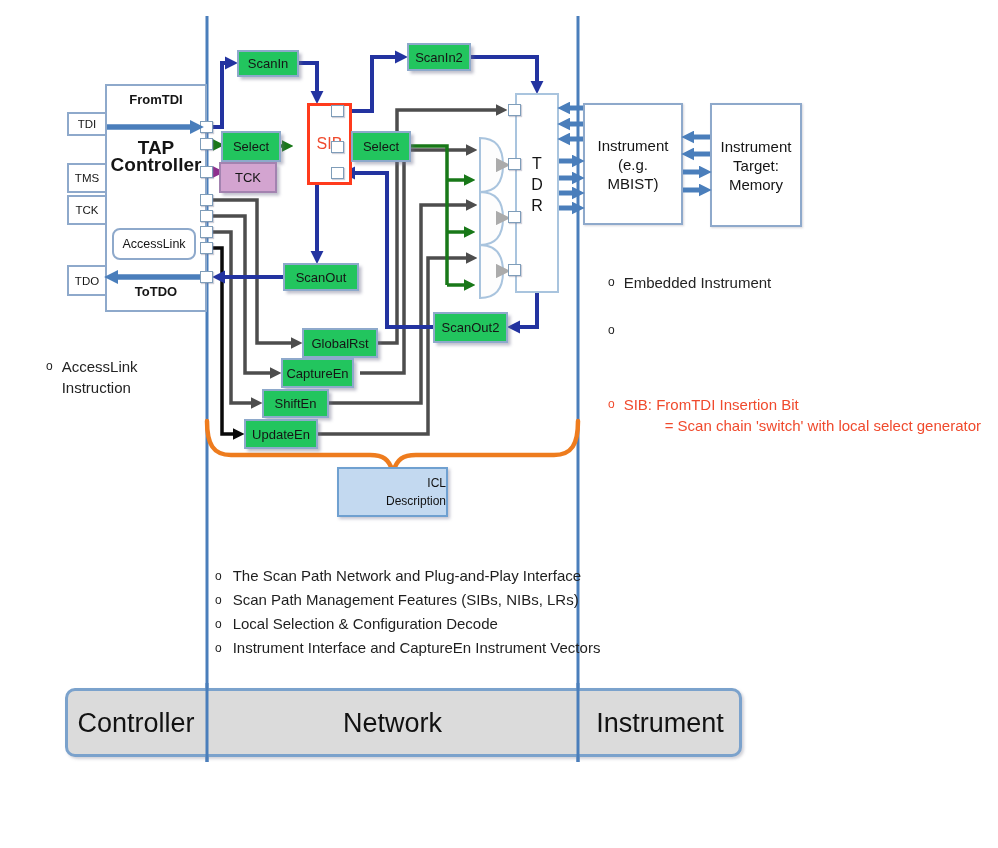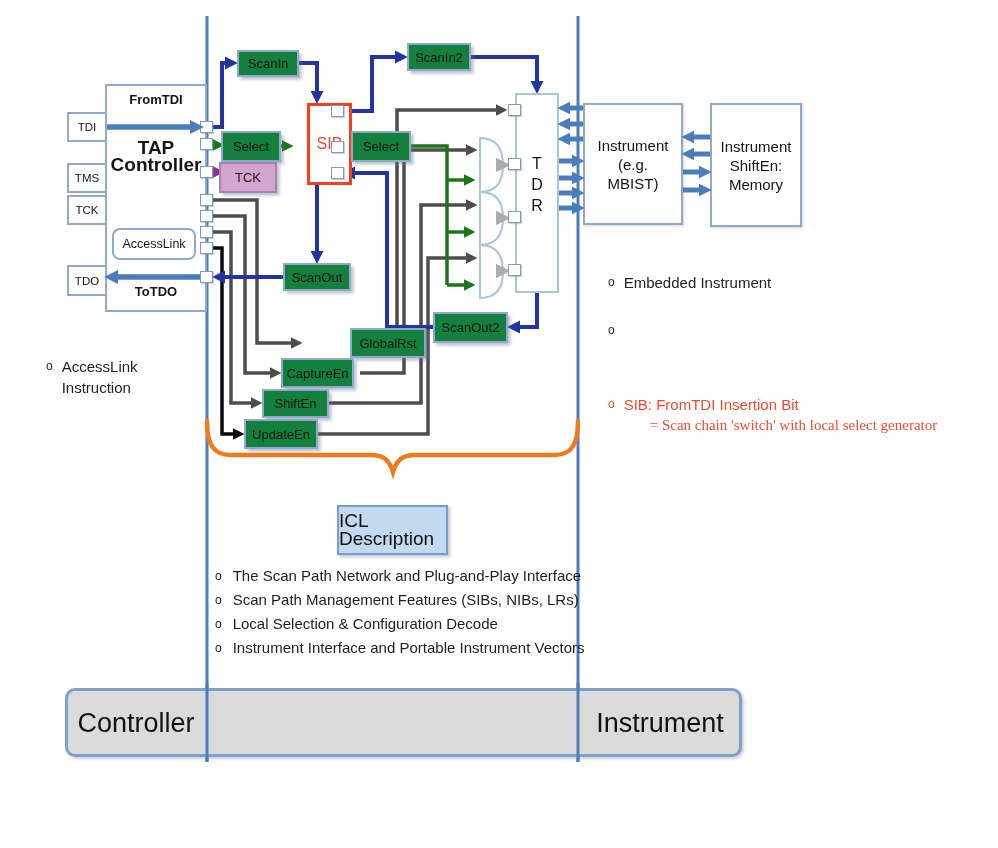--- a/index.html
+++ b/index.html
@@ -1,45 +1,45 @@
 <!DOCTYPE html>
 <html><head>
 <meta charset="utf-8">
 <style>
   html,body{margin:0;padding:0;background:#fff;}
   #canvas{position:relative;width:998px;height:848px;background:#fff;
     font-family:"Liberation Sans",sans-serif;overflow:hidden;}
   svg.layer{position:absolute;left:0;top:0;z-index:1;}
   svg.layer.top{z-index:3;pointer-events:none;}
-  .nbox{position:absolute;z-index:2;background:#15803d;border:2px solid #8EA9CB;
+  .nbox{position:absolute;z-index:2;background:#22c55e;border:2px solid #8EA9CB;
     box-shadow:2.5px 2.5px 3px rgba(110,110,140,.45);display:flex;align-items:center;
     justify-content:center;font-size:13px;color:#151515;box-sizing:border-box;text-align:center;}
   .white{background:#fff;}
   .pink{background:#D3A4D0;border-color:#A383B0;}
   .sibbox{background:#fff;border:3px solid #FF3B1D;box-shadow:none;color:#F04A2D;font-size:16px;}
   .rounded{border-radius:8px;}
   .port{position:absolute;z-index:2;width:13px;height:12px;background:#fff;
     border:1.5px solid #7F9DB9;box-sizing:border-box;box-shadow:1px 1px 1px rgba(120,120,150,.35);}
   .lbl{position:absolute;z-index:2;color:#151515;text-align:center;font-weight:bold;}
   .tdr-letters{display:flex;flex-direction:column;gap:3px;font-size:16px;transform:translateY(-8px);}
   .instr-lines span{display:block;line-height:19px;}
   .note{position:absolute;z-index:2;font-size:15px;color:#232323;display:flex;gap:9px;line-height:21px;}
   .note .bt{font-size:12px;line-height:21px;}
   .rednote{color:#F04A2D;}
-  .indent2{display:block;margin-left:26px;font-family:Liberation Serif, serif;}
+  .indent2{display:block;margin-left:41px;}
   .iclrow{position:absolute;z-index:2;font-size:15px;color:#1e1e1e;display:flex;gap:11px;line-height:20px;}
   .iclrow .bt{font-size:12px;}
   .footerbar{position:absolute;z-index:2;left:65px;top:688px;width:677px;height:69px;
     background:#DBDBDB;border:3px solid #7BA2CC;border-radius:10px;box-sizing:border-box;
     box-shadow:2px 2px 3px rgba(120,120,140,.35);}
   .footlbl{position:absolute;z-index:2;top:703px;height:40px;display:flex;align-items:center;
     justify-content:center;font-size:27px;color:#121212;}
-  .iclbox{position:absolute;z-index:2;left:337px;top:505px;width:111px;height:50px;
+  .iclbox{position:absolute;z-index:2;left:337px;top:467px;width:111px;height:50px;
     background:#C3D9F0;border:2px solid #6FA0D0;box-sizing:border-box;box-shadow:2px 2px 3px rgba(110,110,140,.4);
-    display:flex;flex-direction:column;align-items:flex-start;justify-content:center;font-size:19px;color:#111;line-height:18px;}
+    display:flex;flex-direction:column;align-items:flex-end;justify-content:center;font-size:12px;color:#111;line-height:18px;}
 </style>
 </head>
 <body>
 
 <div id="canvas">
 
   <svg class="layer" width="998" height="848">
     <defs>
       <marker id="mN" viewBox="0 0 10 10" refX="1" refY="5" markerWidth="3.3" markerHeight="3.3" orient="auto">
           <path d="M0,0L10,5L0,10z" fill="#2333A0"></path>
@@ -118,43 +118,43 @@
 
   <div class="nbox white" style="left:105px;top:84px;width:102px;height:228px;box-shadow:none;"></div>
   <div class="lbl" style="left:110px;top:92px;width:92px;font-size:13px;">FromTDI</div>
   <div class="lbl" style="left:110px;top:139px;width:92px;font-size:19px;font-weight:bold;line-height:17px;">
     <span>TAP</span><br>
     <span>Controller</span>
   </div>
   <div class="nbox white rounded" style="left:112px;top:228px;width:84px;height:32px;font-size:12.5px;box-shadow:none;">AccessLink</div>
   <div class="lbl" style="left:110px;top:284px;width:92px;font-size:13px;">ToTDO</div>
 
-  <div class="nbox white" style="left:67px;top:112px;width:40px;height:30px;font-size:11.5px;box-shadow:none;">TDI</div>
+  <div class="nbox white" style="left:67px;top:112px;width:40px;height:24px;font-size:11.5px;box-shadow:none;">TDI</div>
   <div class="nbox white" style="left:67px;top:163px;width:40px;height:30px;font-size:11.5px;box-shadow:none;">TMS</div>
   <div class="nbox white" style="left:67px;top:195px;width:40px;height:30px;font-size:11.5px;box-shadow:none;">TCK</div>
   <div class="nbox white" style="left:67px;top:265px;width:40px;height:31px;font-size:11.5px;box-shadow:none;">TDO</div>
 
   <div class="port" style="left:200px;top:121px;"></div>
   <div class="port" style="left:200px;top:138px;"></div>
   <div class="port" style="left:200px;top:166px;"></div>
   <div class="port" style="left:200px;top:194px;"></div>
   <div class="port" style="left:200px;top:210px;"></div>
   <div class="port" style="left:200px;top:226px;"></div>
   <div class="port" style="left:200px;top:242px;"></div>
   <div class="port" style="left:200px;top:271px;"></div>
 
   <div class="nbox" style="left:237px;top:50px;width:62px;height:27px;">ScanIn</div>
   <div class="nbox" style="left:407px;top:43px;width:64px;height:28px;">ScanIn2</div>
   <div class="nbox" style="left:221px;top:131px;width:60px;height:31px;">Select</div>
   <div class="nbox pink" style="left:219px;top:162px;width:58px;height:31px;">TCK</div>
   <div class="nbox sibbox" style="left:295px;top:103px;width:45px;height:82px;margin-left:12px;">SIB</div>
   <div class="nbox" style="left:351px;top:131px;width:60px;height:31px;">Select</div>
-  <div class="nbox" style="left:283px;top:263px;width:68px;height:28px;">ScanOut</div>
+  <div class="nbox" style="left:283px;top:263px;width:76px;height:28px;">ScanOut</div>
   <div class="nbox" style="left:433px;top:312px;width:75px;height:31px;">ScanOut2</div>
-  <div class="nbox" style="left:302px;top:328px;width:76px;height:30px;margin-left:48px;">GlobalRst</div>
+  <div class="nbox" style="left:302px;top:328px;width:76px;height:30px;">GlobalRst</div>
   <div class="nbox" style="left:281px;top:358px;width:73px;height:30px;">CaptureEn</div>
   <div class="nbox" style="left:262px;top:389px;width:67px;height:29px;">ShiftEn</div>
   <div class="nbox" style="left:244px;top:419px;width:74px;height:30px;">UpdateEn</div>
 
   <div class="port" style="left:331px;top:105px;"></div>
   <div class="port" style="left:331px;top:141px;"></div>
   <div class="port" style="left:331px;top:167px;"></div>
 
   <div class="nbox white" style="left:515px;top:93px;width:44px;height:200px;box-shadow:none;border-color:#A9C4DE;">
     <div class="tdr-letters">
@@ -171,21 +171,21 @@
   <div class="nbox white instr-lines" style="left:583px;top:103px;width:100px;height:122px;font-size:15px;box-shadow:1px 1px 2px rgba(120,120,140,.3);">
     <div>
       <span>Instrument</span>
       <span>(e.g.</span>
       <span>MBIST)</span>
     </div>
   </div>
   <div class="nbox white instr-lines" style="left:710px;top:103px;width:92px;height:124px;font-size:15px;box-shadow:1px 1px 2px rgba(120,120,140,.3);">
     <div>
       <span>Instrument</span>
-      <span>ShiftEn:</span>
+      <span>Target:</span>
       <span>Memory</span>
     </div>
   </div>
 
   <div class="note" style="left:46px;top:356px;">
     <span class="bt">o</span>
     <span>
       <span>AccessLink</span><br>
       <span>Instruction</span>
     </span>
@@ -216,25 +216,26 @@
   <div class="iclrow" style="left:215px;top:590px;">
     <span class="bt">o</span>
     <span>Scan Path Management Features (SIBs, NIBs, LRs)</span>
   </div>
   <div class="iclrow" style="left:215px;top:614px;">
     <span class="bt">o</span>
     <span>Local Selection &amp; Configuration Decode</span>
   </div>
   <div class="iclrow" style="left:215px;top:638px;">
     <span class="bt">o</span>
-    <span>Instrument Interface and Portable Instrument Vectors</span>
+    <span>Instrument Interface and CaptureEn Instrument Vectors</span>
   </div>
 
   <div class="footerbar"></div>
   <div class="footlbl" style="left:65px;width:142px;">Controller</div>
+  <div class="footlbl" style="left:207px;width:371px;">Network</div>
   <div class="footlbl" style="left:578px;width:164px;">Instrument</div>
 
   <svg class="layer top" width="998" height="848">
     <g stroke="#4A7EBB" stroke-width="5.5" fill="none">
       <path d="M107,127 H191" marker-end="url(#mB)"></path>
       <path d="M200,277 H117" marker-end="url(#mB)"></path>
     </g>
     <g stroke="#4A7EBB" stroke-width="5" fill="none">
       <path d="M583,108 H569" marker-end="url(#mB)"></path>
       <path d="M583,124 H569" marker-end="url(#mB)"></path>

